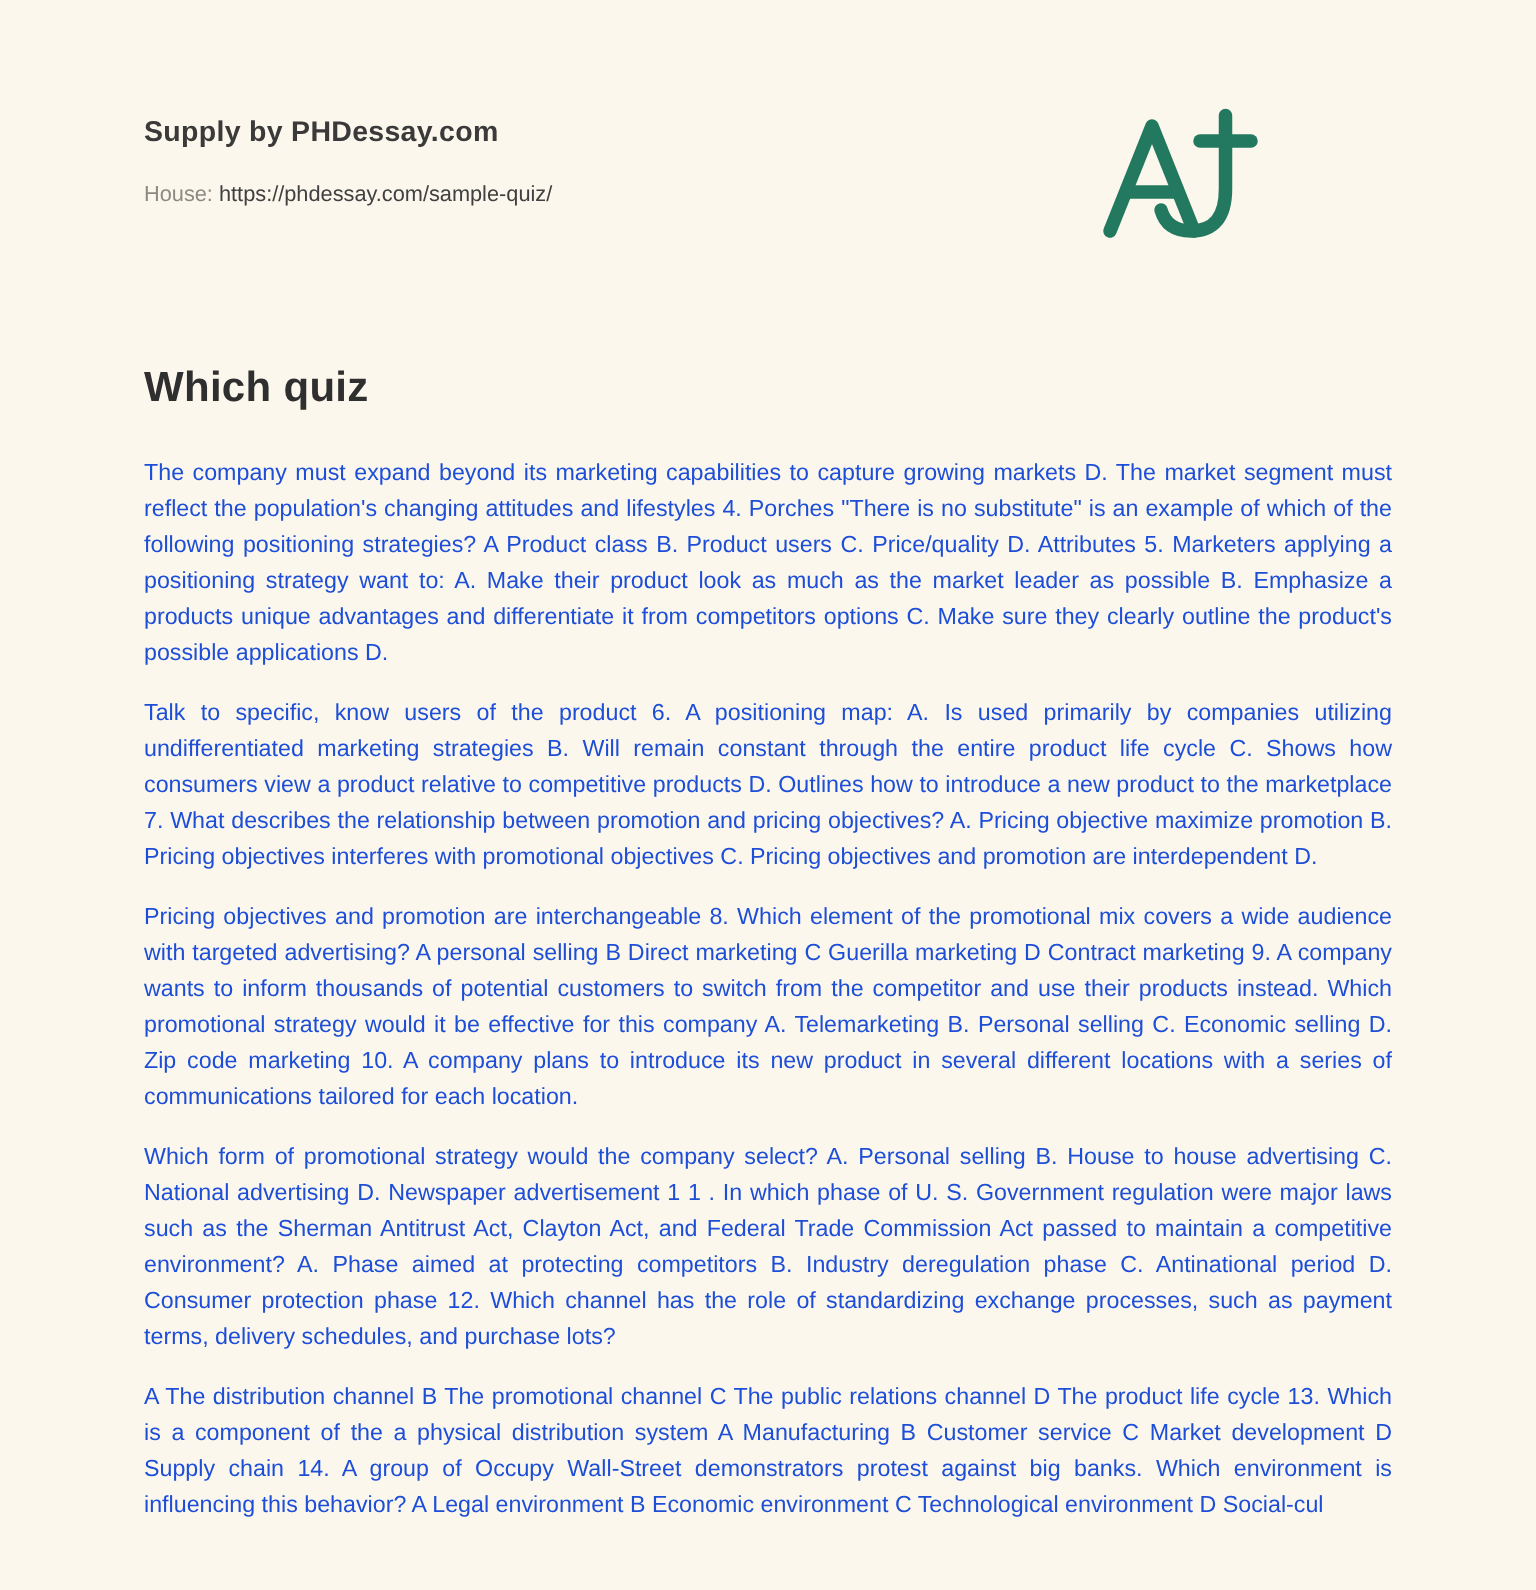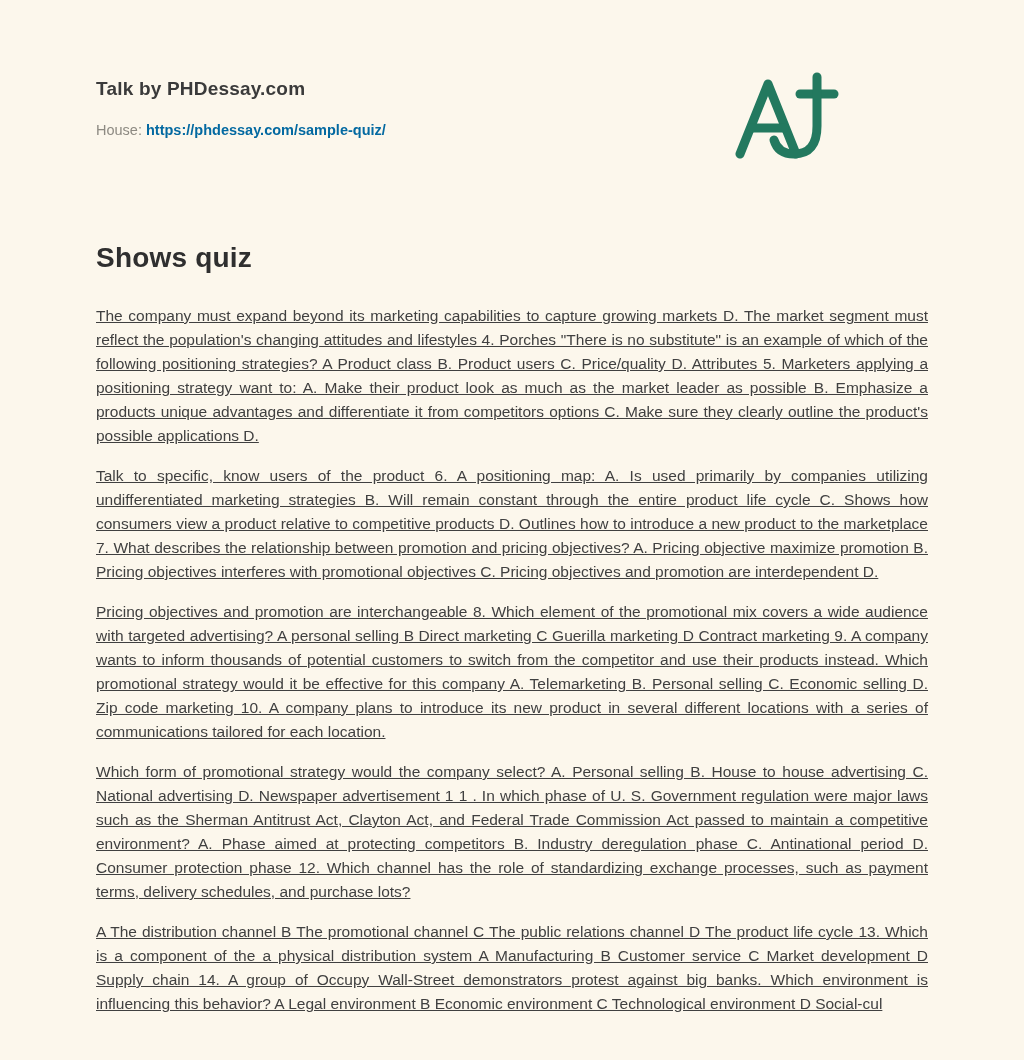--- a/index.html
+++ b/index.html
@@ -24,73 +24,71 @@
     font-weight: bold;
     color: #3a3a3a;
     letter-spacing: 0.2px;
     margin-bottom: 22px;
   }
   .source-line {
     font-size: 14.5px;
     color: #8d8a82;
   }
   .source-line a {
-    color: #0369a1;
+    color: #404040;
     text-decoration: none;
-    font-weight: bold;
   }
   .logo {
     position: absolute;
     top: -8px;
     right: 88px;
     width: 112px;
     height: 92px;
   }
   .title {
     font-size: 28px;
     font-weight: bold;
     color: #2f2f2f;
     letter-spacing: 0.2px;
     margin-bottom: 30px;
   }
   .body-text p {
     font-size: 15.5px;
     line-height: 24px;
-    color: #404040;
+    color: #1d4ed8;
     text-align: justify;
     margin-bottom: 16px;
-    text-decoration: underline;
   }
 </style>
 </head>
 <body>
 
 <div class="page">
 
   <div class="header">
-    <div class="byline">Talk by PHDessay.com</div>
+    <div class="byline">Supply by PHDessay.com</div>
     <div class="source-line">
       <span>House:</span>
       <a href="#">https://phdessay.com/sample-quiz/</a>
     </div>
 
     <svg class="logo" viewBox="0 0 112 92" aria-hidden="true">
       <g fill="none" stroke="#23795f" stroke-width="9" stroke-linecap="round" stroke-linejoin="round">
 
         <path d="M12 84 L40 14 L68 84"></path>
         <path d="M24 58 L56 58"></path>
 
         <path d="M72 24 L106 24"></path>
 
         <path d="M89 7 L89 56 Q89 84 66 84 Q50 84 46 70"></path>
       </g>
     </svg>
   </div>
 
-  <h1 class="title">Shows quiz</h1>
+  <h1 class="title">Which quiz</h1>
 
   <div class="body-text">
     <p>The company must expand beyond its marketing capabilities to capture growing markets D. The market segment must reflect the population's changing attitudes and lifestyles 4. Porches "There is no substitute" is an example of which of the following positioning strategies? A Product class B. Product users C. Price/quality D. Attributes 5. Marketers applying a positioning strategy want to: A. Make their product look as much as the market leader as possible B. Emphasize a products unique advantages and differentiate it from competitors options C. Make sure they clearly outline the product's possible applications D.</p>
     <p>Talk to specific, know users of the product 6. A positioning map: A. Is used primarily by companies utilizing undifferentiated marketing strategies B. Will remain constant through the entire product life cycle C. Shows how consumers view a product relative to competitive products D. Outlines how to introduce a new product to the marketplace 7. What describes the relationship between promotion and pricing objectives? A. Pricing objective maximize promotion B. Pricing objectives interferes with promotional objectives C. Pricing objectives and promotion are interdependent D.</p>
     <p>Pricing objectives and promotion are interchangeable 8. Which element of the promotional mix covers a wide audience with targeted advertising? A personal selling B Direct marketing C Guerilla marketing D Contract marketing 9. A company wants to inform thousands of potential customers to switch from the competitor and use their products instead. Which promotional strategy would it be effective for this company A. Telemarketing B. Personal selling C. Economic selling D. Zip code marketing 10. A company plans to introduce its new product in several different locations with a series of communications tailored for each location.</p>
     <p>Which form of promotional strategy would the company select? A. Personal selling B. House to house advertising C. National advertising D. Newspaper advertisement 1 1 . In which phase of U. S. Government regulation were major laws such as the Sherman Antitrust Act, Clayton Act, and Federal Trade Commission Act passed to maintain a competitive environment? A. Phase aimed at protecting competitors B. Industry deregulation phase C. Antinational period D. Consumer protection phase 12. Which channel has the role of standardizing exchange processes, such as payment terms, delivery schedules, and purchase lots?</p>
     <p>A The distribution channel B The promotional channel C The public relations channel D The product life cycle 13. Which is a component of the a physical distribution system A Manufacturing B Customer service C Market development D Supply chain 14. A group of Occupy Wall-Street demonstrators protest against big banks. Which environment is influencing this behavior? A Legal environment B Economic environment C Technological environment D Social-cul</p>
   </div>
 
 </div>

